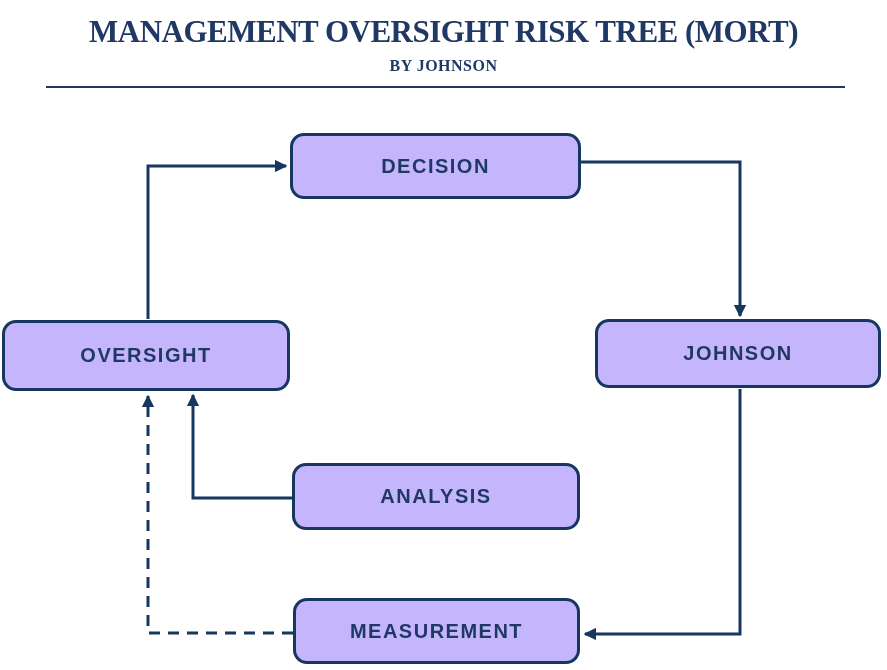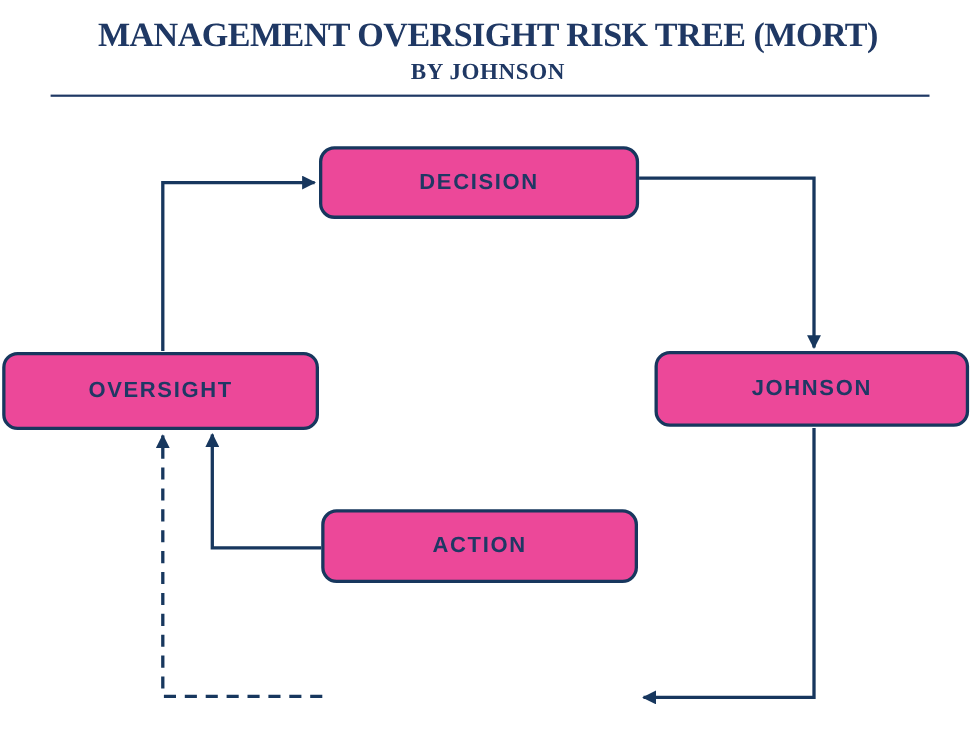--- a/index.html
+++ b/index.html
@@ -30,21 +30,21 @@
     font-weight: 700;
     font-size: 31px;
     line-height: 40px;
     letter-spacing: -0.5px;
     color: #1F3864;
   }
   .subtitle {
     margin: 0;
     font-family: "Liberation Serif", serif;
     font-weight: 700;
-    font-size: 21px;
+    font-size: 16px;
     line-height: 27px;
     letter-spacing: 0.5px;
     color: #1F3864;
   }
   .divider {
     margin: 7px 42px 0 46px;
     border-top: 2px solid #1F3864;
     height: 0;
   }
   
@@ -59,21 +59,21 @@
     stroke: #17375E;
     stroke-width: 3;
   }
   .edge.dashed {
     stroke-dasharray: 11 8;
   }
   
   .node {
     position: absolute;
     box-sizing: border-box;
-    background: #ec4899;
+    background: #c4b5fd;
     border: 3px solid #17375E;
     border-radius: 14px;
     display: flex;
     align-items: center;
     justify-content: center;
   }
   .node-label {
     font-family: "Liberation Sans", sans-serif;
     font-weight: 700;
     font-size: 20px;
@@ -112,17 +112,20 @@
 
   <div class="node" style="left:2px; top:320px; width:288px; height:71px;">
     <span class="node-label">OVERSIGHT</span>
   </div>
 
   <div class="node" style="left:595px; top:319px; width:286px; height:69px;">
     <span class="node-label">JOHNSON</span>
   </div>
 
   <div class="node" style="left:292px; top:463px; width:288px; height:67px;">
-    <span class="node-label">ACTION</span>
+    <span class="node-label">ANALYSIS</span>
   </div>
 
+  <div class="node" style="left:293px; top:598px; width:287px; height:66px;">
+    <span class="node-label">MEASUREMENT</span>
+  </div>
 
 </div>
 
 </body></html>

